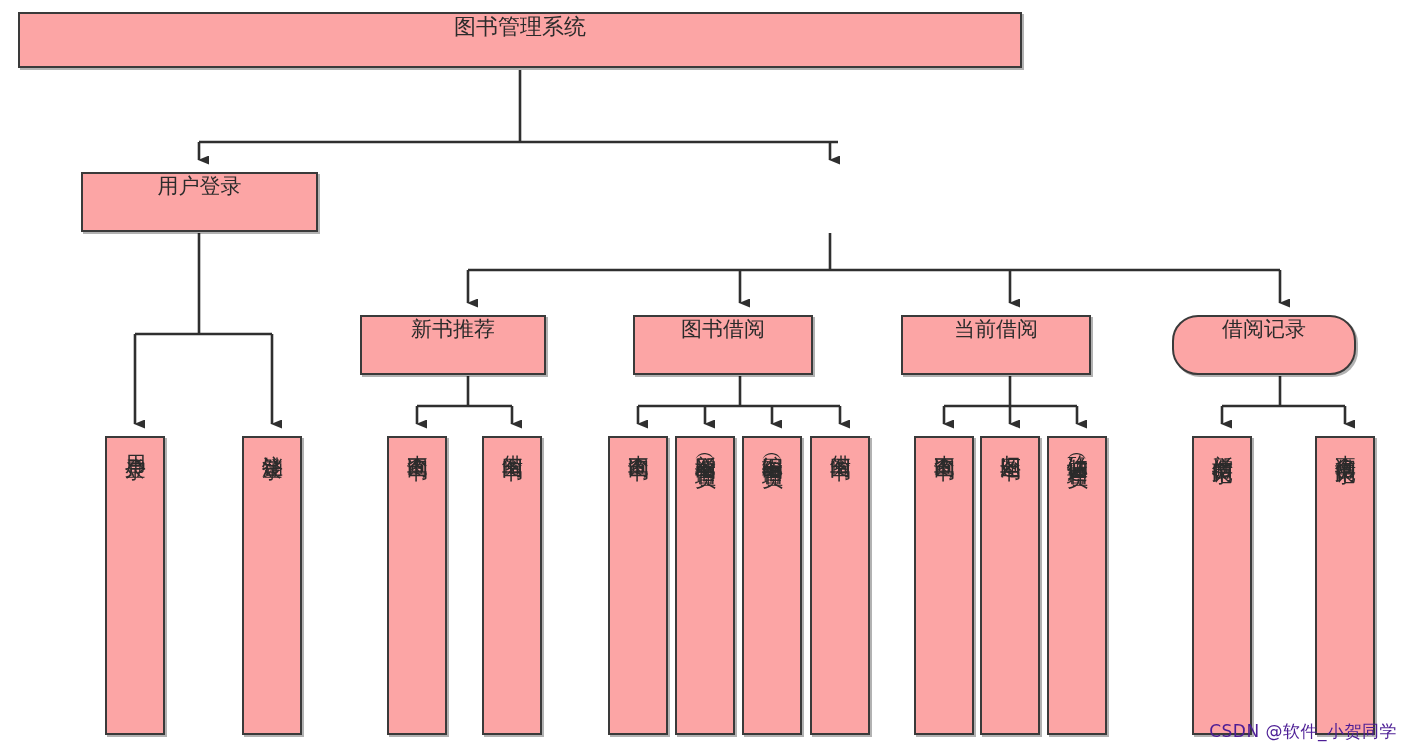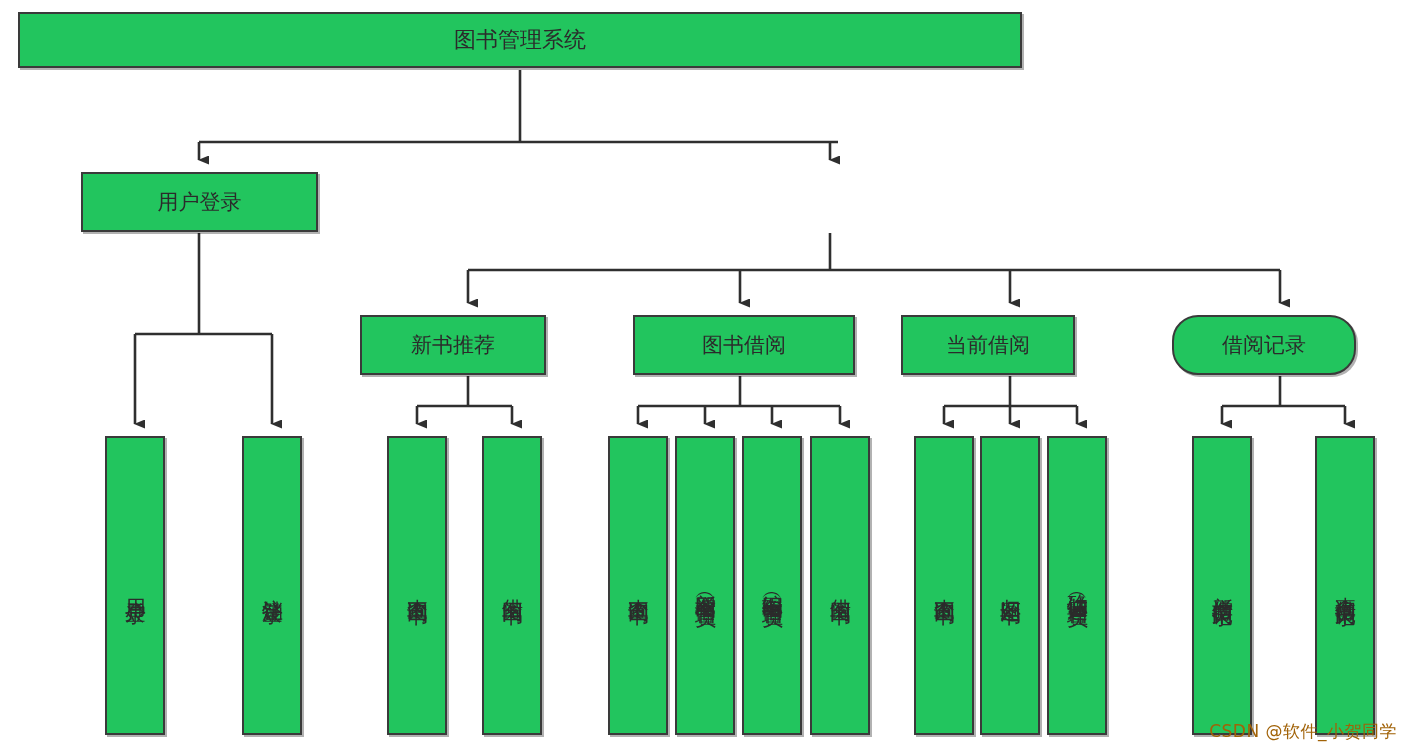--- a/index.html
+++ b/index.html
@@ -22,24 +22,24 @@
     position: absolute;
     left: 0;
     top: 0;
     width: 1405px;
     height: 747px;
     pointer-events: none;
   }
   .node {
     position: absolute;
     box-sizing: border-box;
-    background: #22c55e;
+    background: #fca5a5;
     border: 2px solid #3a3a3a;
     display: flex;
-    align-items: center;
+    align-items: flex-start;
     justify-content: center;
     box-shadow: 2px 2px 0 rgba(0,0,0,0.30);
   }
   .node .label {
     color: #2b2b2b;
     text-align: center;
     line-height: 1.18;
     white-space: pre;
   }
   .node.horiz .label {
@@ -53,21 +53,21 @@
     letter-spacing: 2px;
     line-height: 1.0;
   }
   .node.root .label { font-size: 22px; }
 
   #watermark {
     position: absolute;
     right: 8px;
     bottom: 4px;
     font-size: 17px;
-    color: #a16207;
+    color: #4c1d95;
     letter-spacing: 0.5px;
     user-select: none;
   }
 </style>
 </head>
 <body>
 
 <div id="diagram-root">
 
   <svg class="edges" viewBox="0 0 1405 747" xmlns="http://www.w3.org/2000/svg">
@@ -124,24 +124,24 @@
     <span class="label">图书管理系统</span>
   </div>
 
   <div class="node horiz" style="left:81px; top:172px; width:237px; height:60px;">
     <span class="label">用户登录</span>
   </div>
 
   <div class="node horiz" style="left:360px; top:315px; width:186px; height:60px;">
     <span class="label">新书推荐</span>
   </div>
-  <div class="node horiz" style="left:633px; top:315px; width:222px; height:60px;">
+  <div class="node horiz" style="left:633px; top:315px; width:180px; height:60px;">
     <span class="label">图书借阅</span>
   </div>
-  <div class="node horiz" style="left:901px; top:315px; width:174px; height:60px;">
+  <div class="node horiz" style="left:901px; top:315px; width:190px; height:60px;">
     <span class="label">当前借阅</span>
   </div>
   <div class="node horiz" style="left:1172px; top:315px; width:184px; height:60px;border-radius:26px;">
     <span class="label">借阅记录</span>
   </div>
 
   <div class="node vert" style="left:105px; top:436px; width:60px; height:299px;">
     <span class="label">用户登录</span>
   </div>
   <div class="node vert" style="left:242px; top:436px; width:60px; height:299px;">

